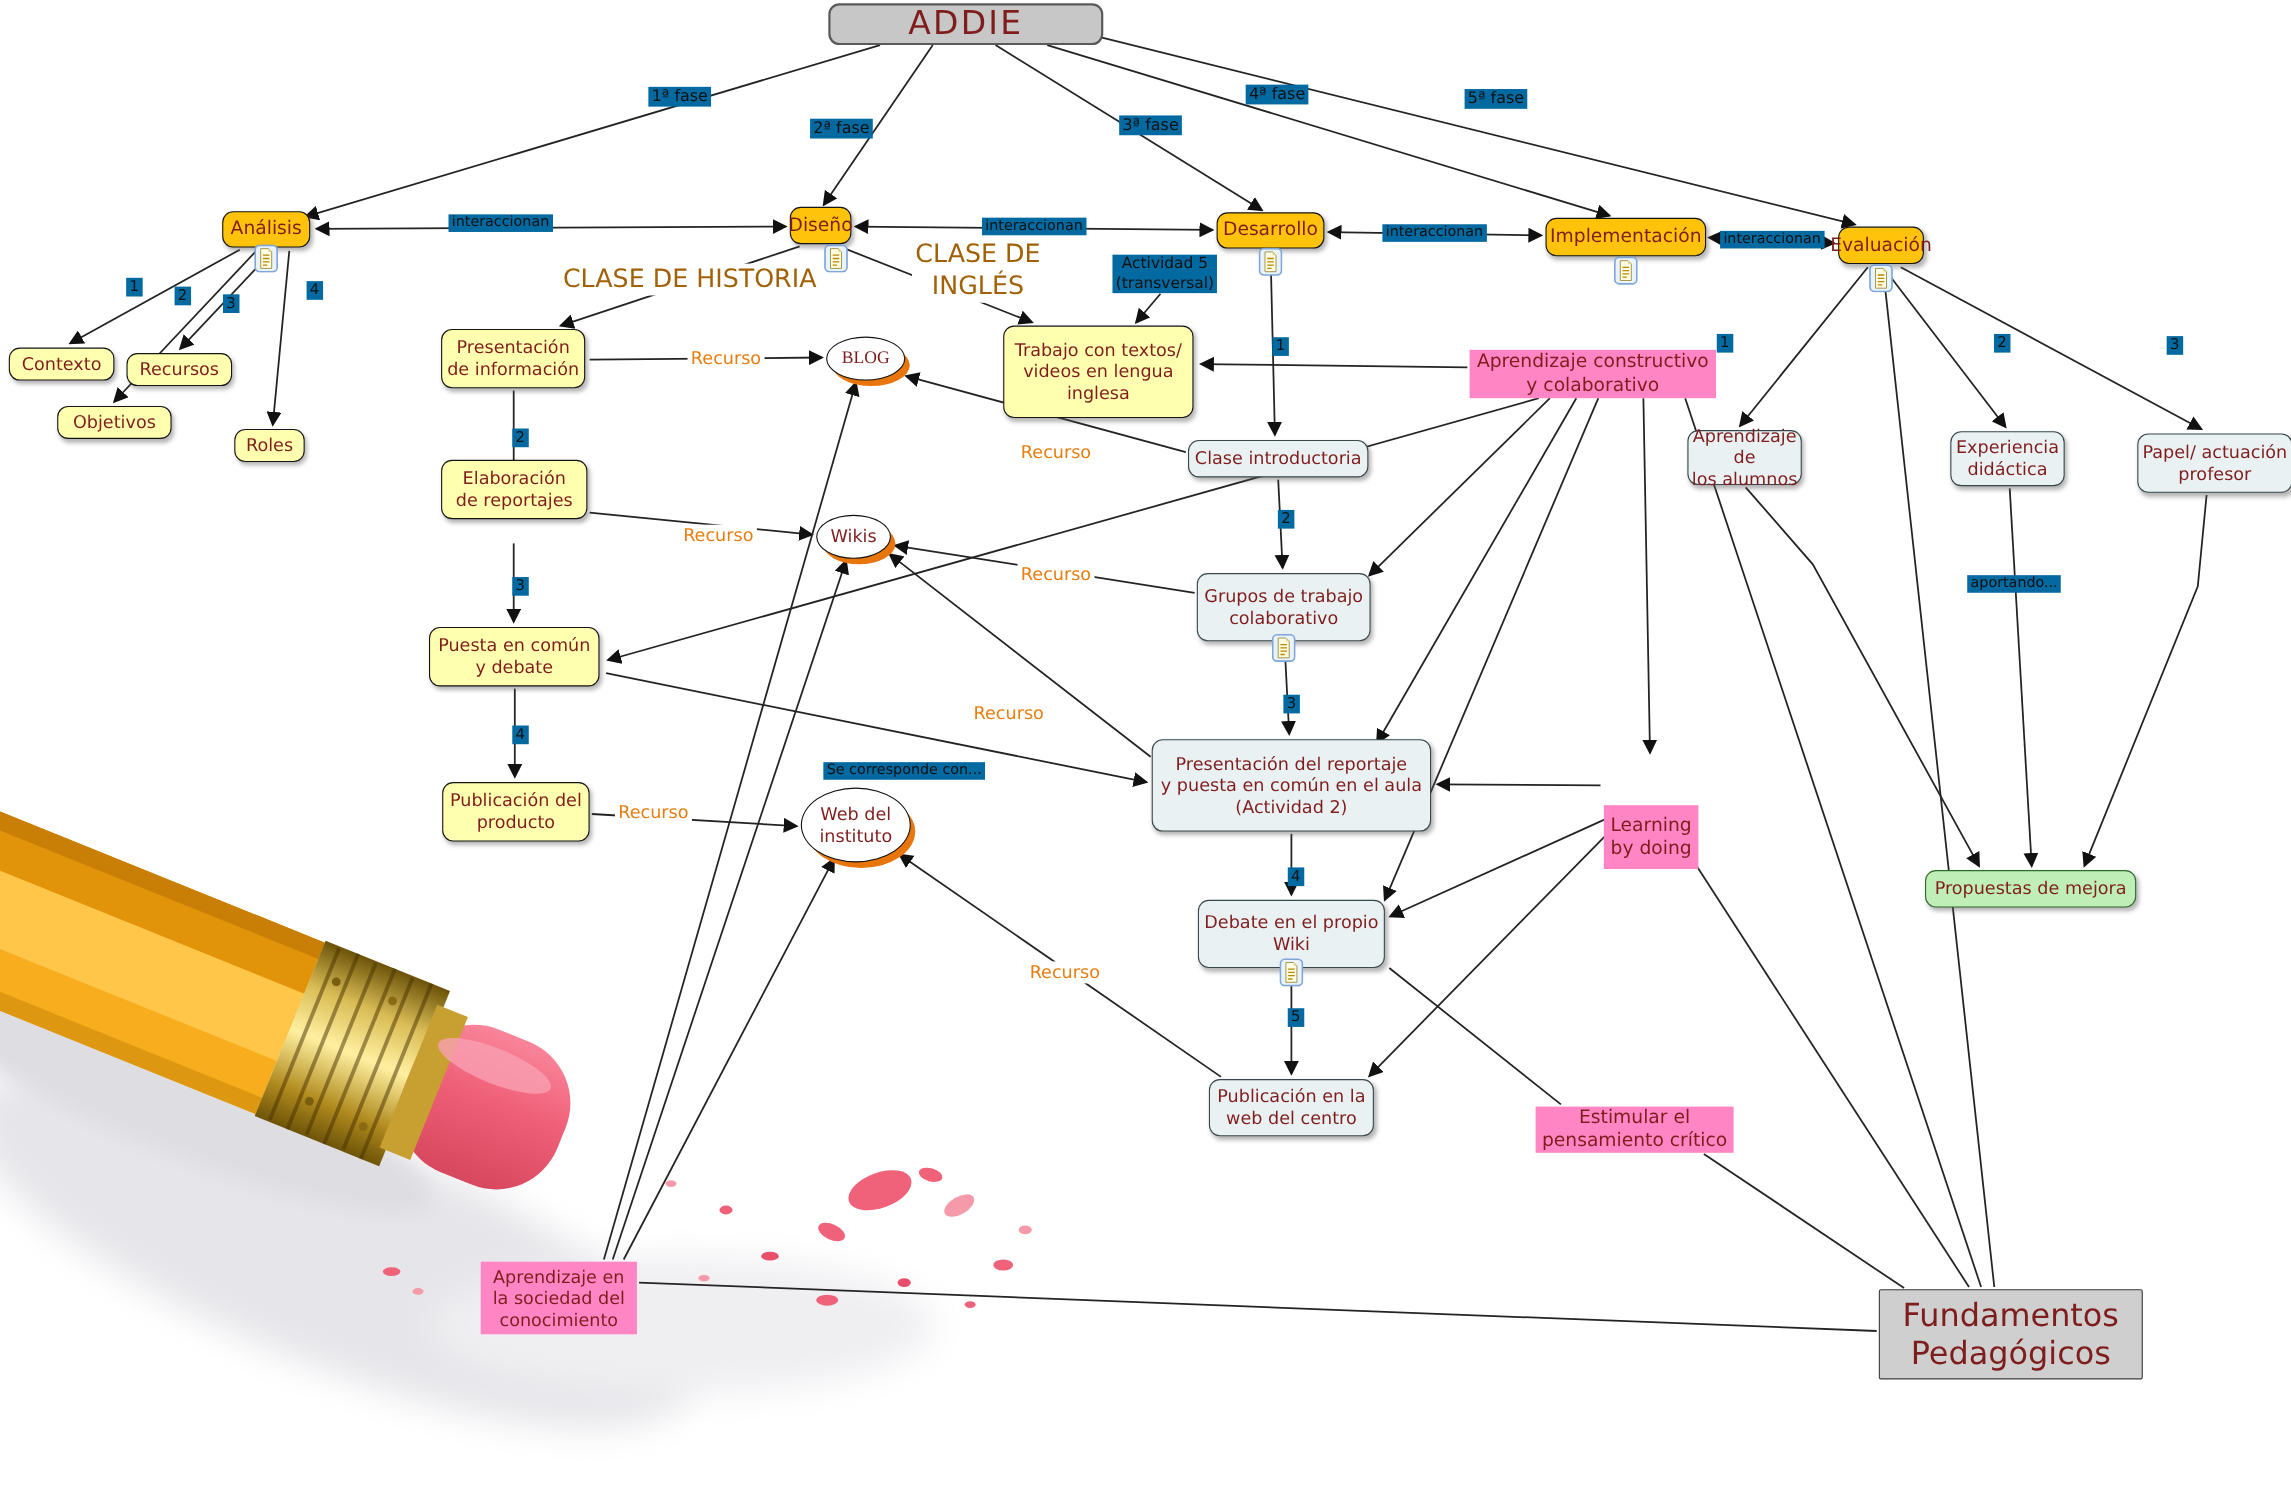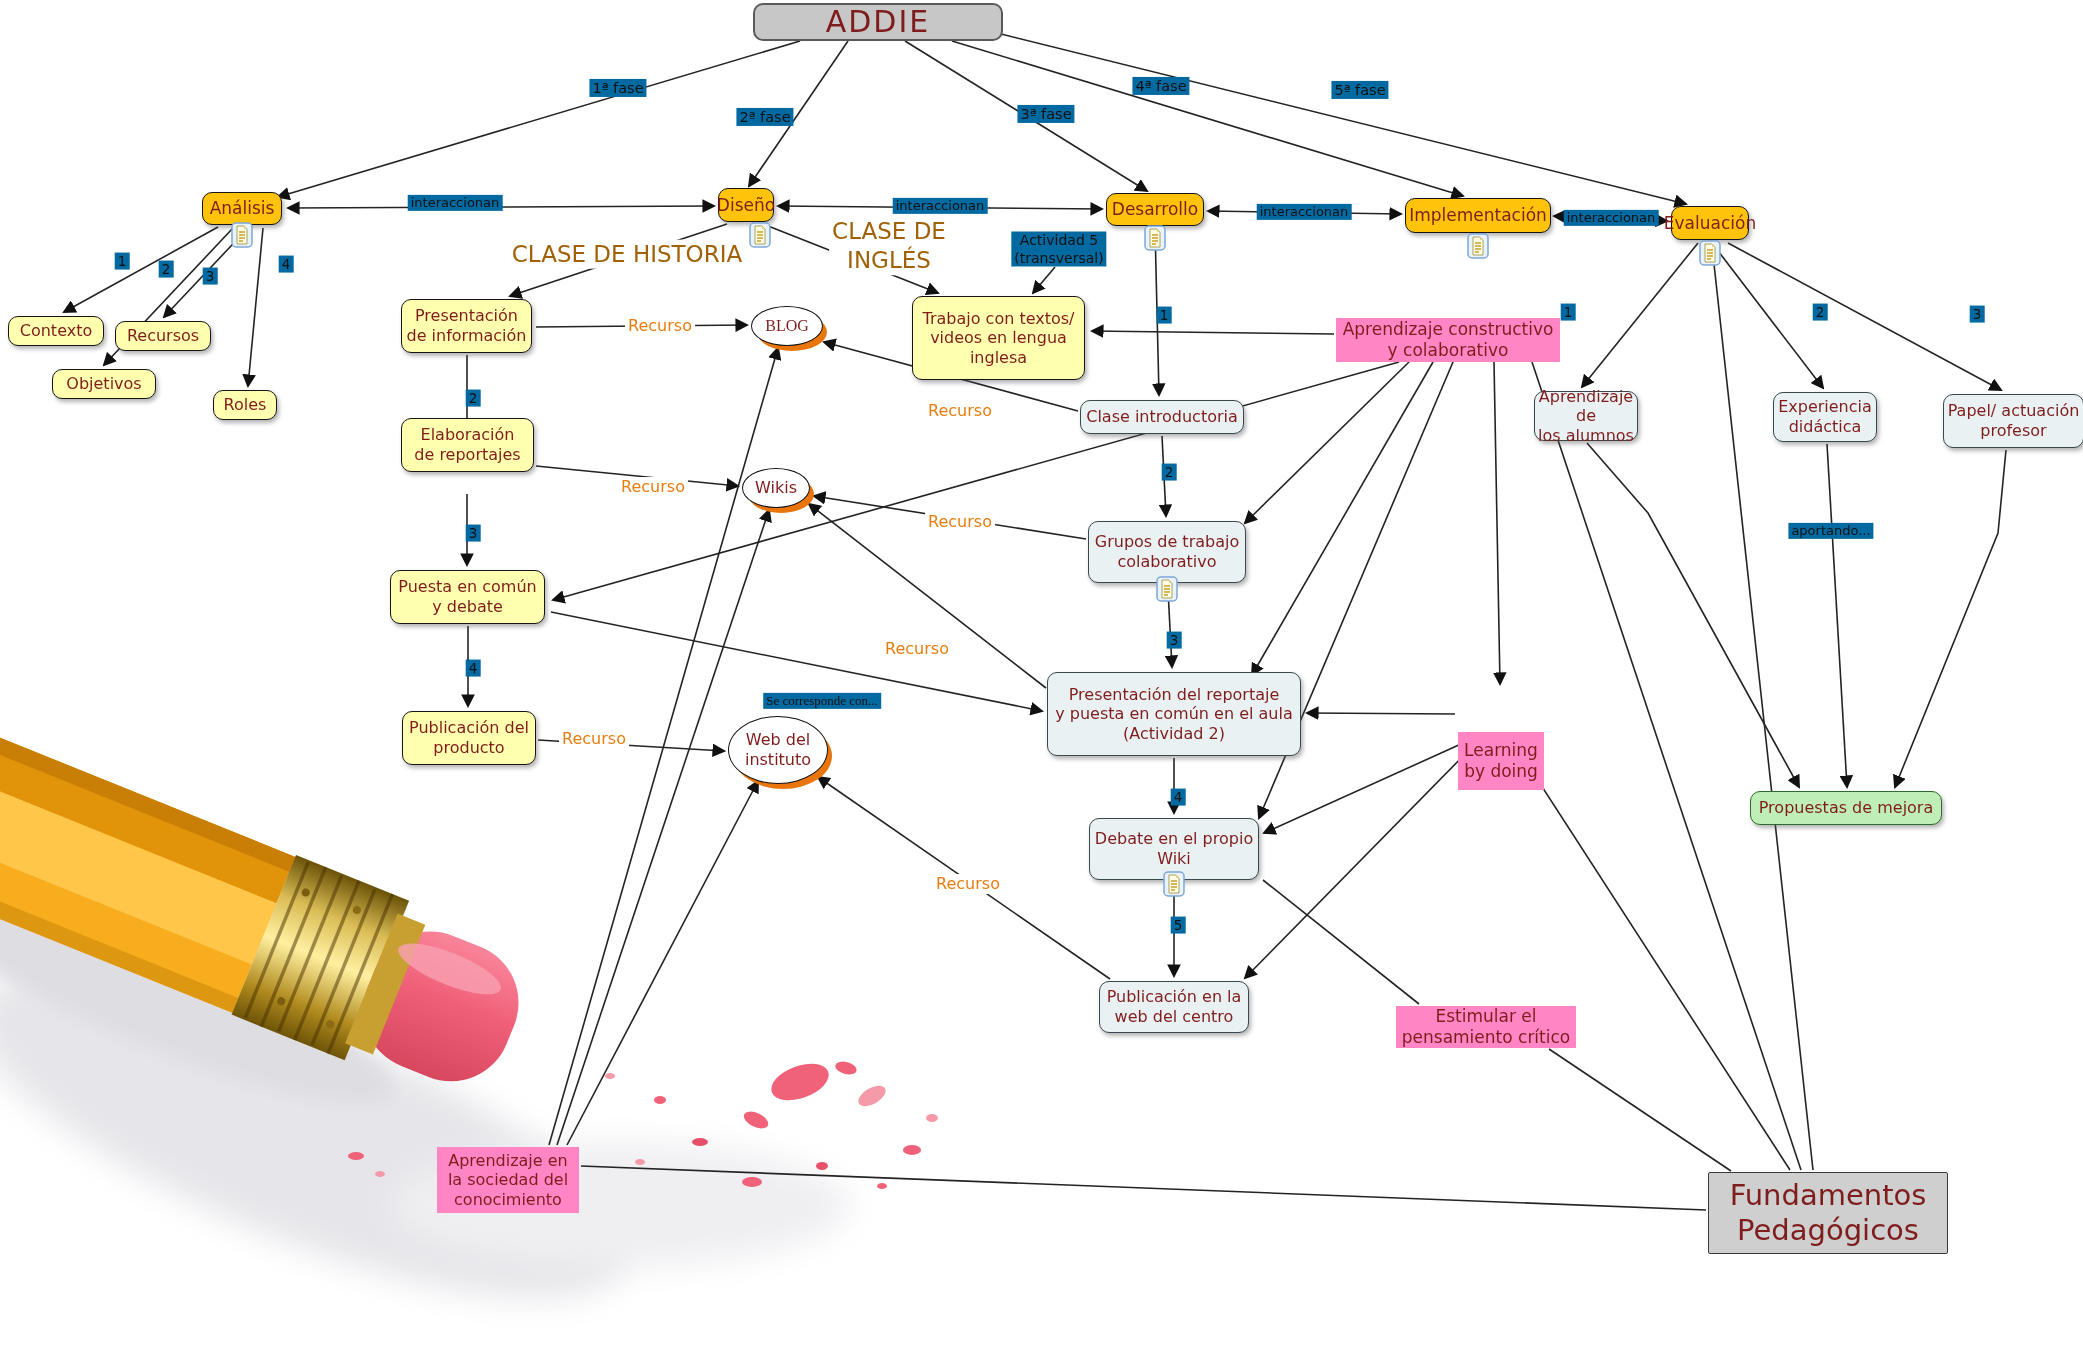--- a/index.html
+++ b/index.html
@@ -339,16 +339,16 @@
 <div class="elbl onum" style="left:1977px;top:314px;">3</div>
 
 <div class="elbl rec" style="left:660px;top:326px;">Recurso</div>
 <div class="elbl rec" style="left:653px;top:487px;">Recurso</div>
 <div class="elbl rec" style="left:960px;top:411px;">Recurso</div>
 <div class="elbl rec" style="left:960px;top:522px;">Recurso</div>
 <div class="elbl rec" style="left:917px;top:649px;">Recurso</div>
 <div class="elbl rec" style="left:968px;top:884px;">Recurso</div>
 <div class="elbl rec" style="left:594px;top:739px;">Recurso</div>
 
-<div class="elbl small" style="left:822px;top:701px;font-family:Liberation Serif, serif;">Se corresponde con...</div>
+<div class="elbl small" style="left:822px;top:701px;">Se corresponde con...</div>
 <div class="elbl small" style="left:1831px;top:531px;">aportando...</div>
 
 </div>
 
 </body></html>

